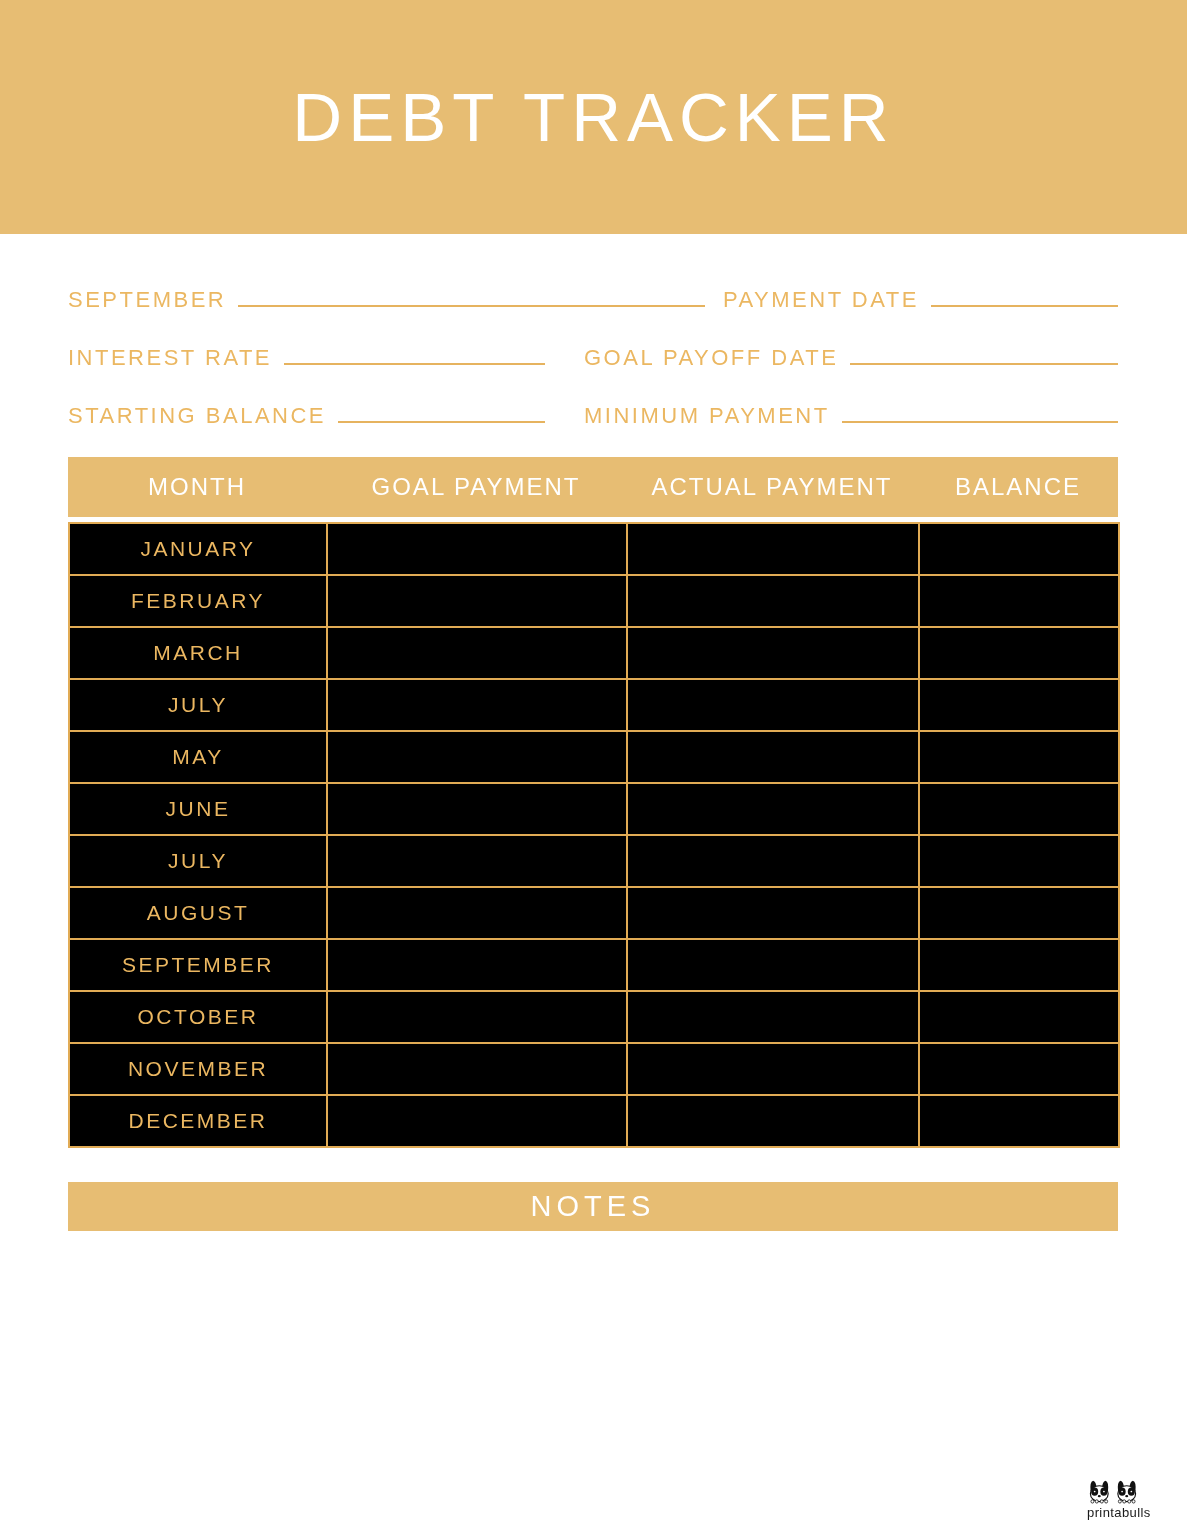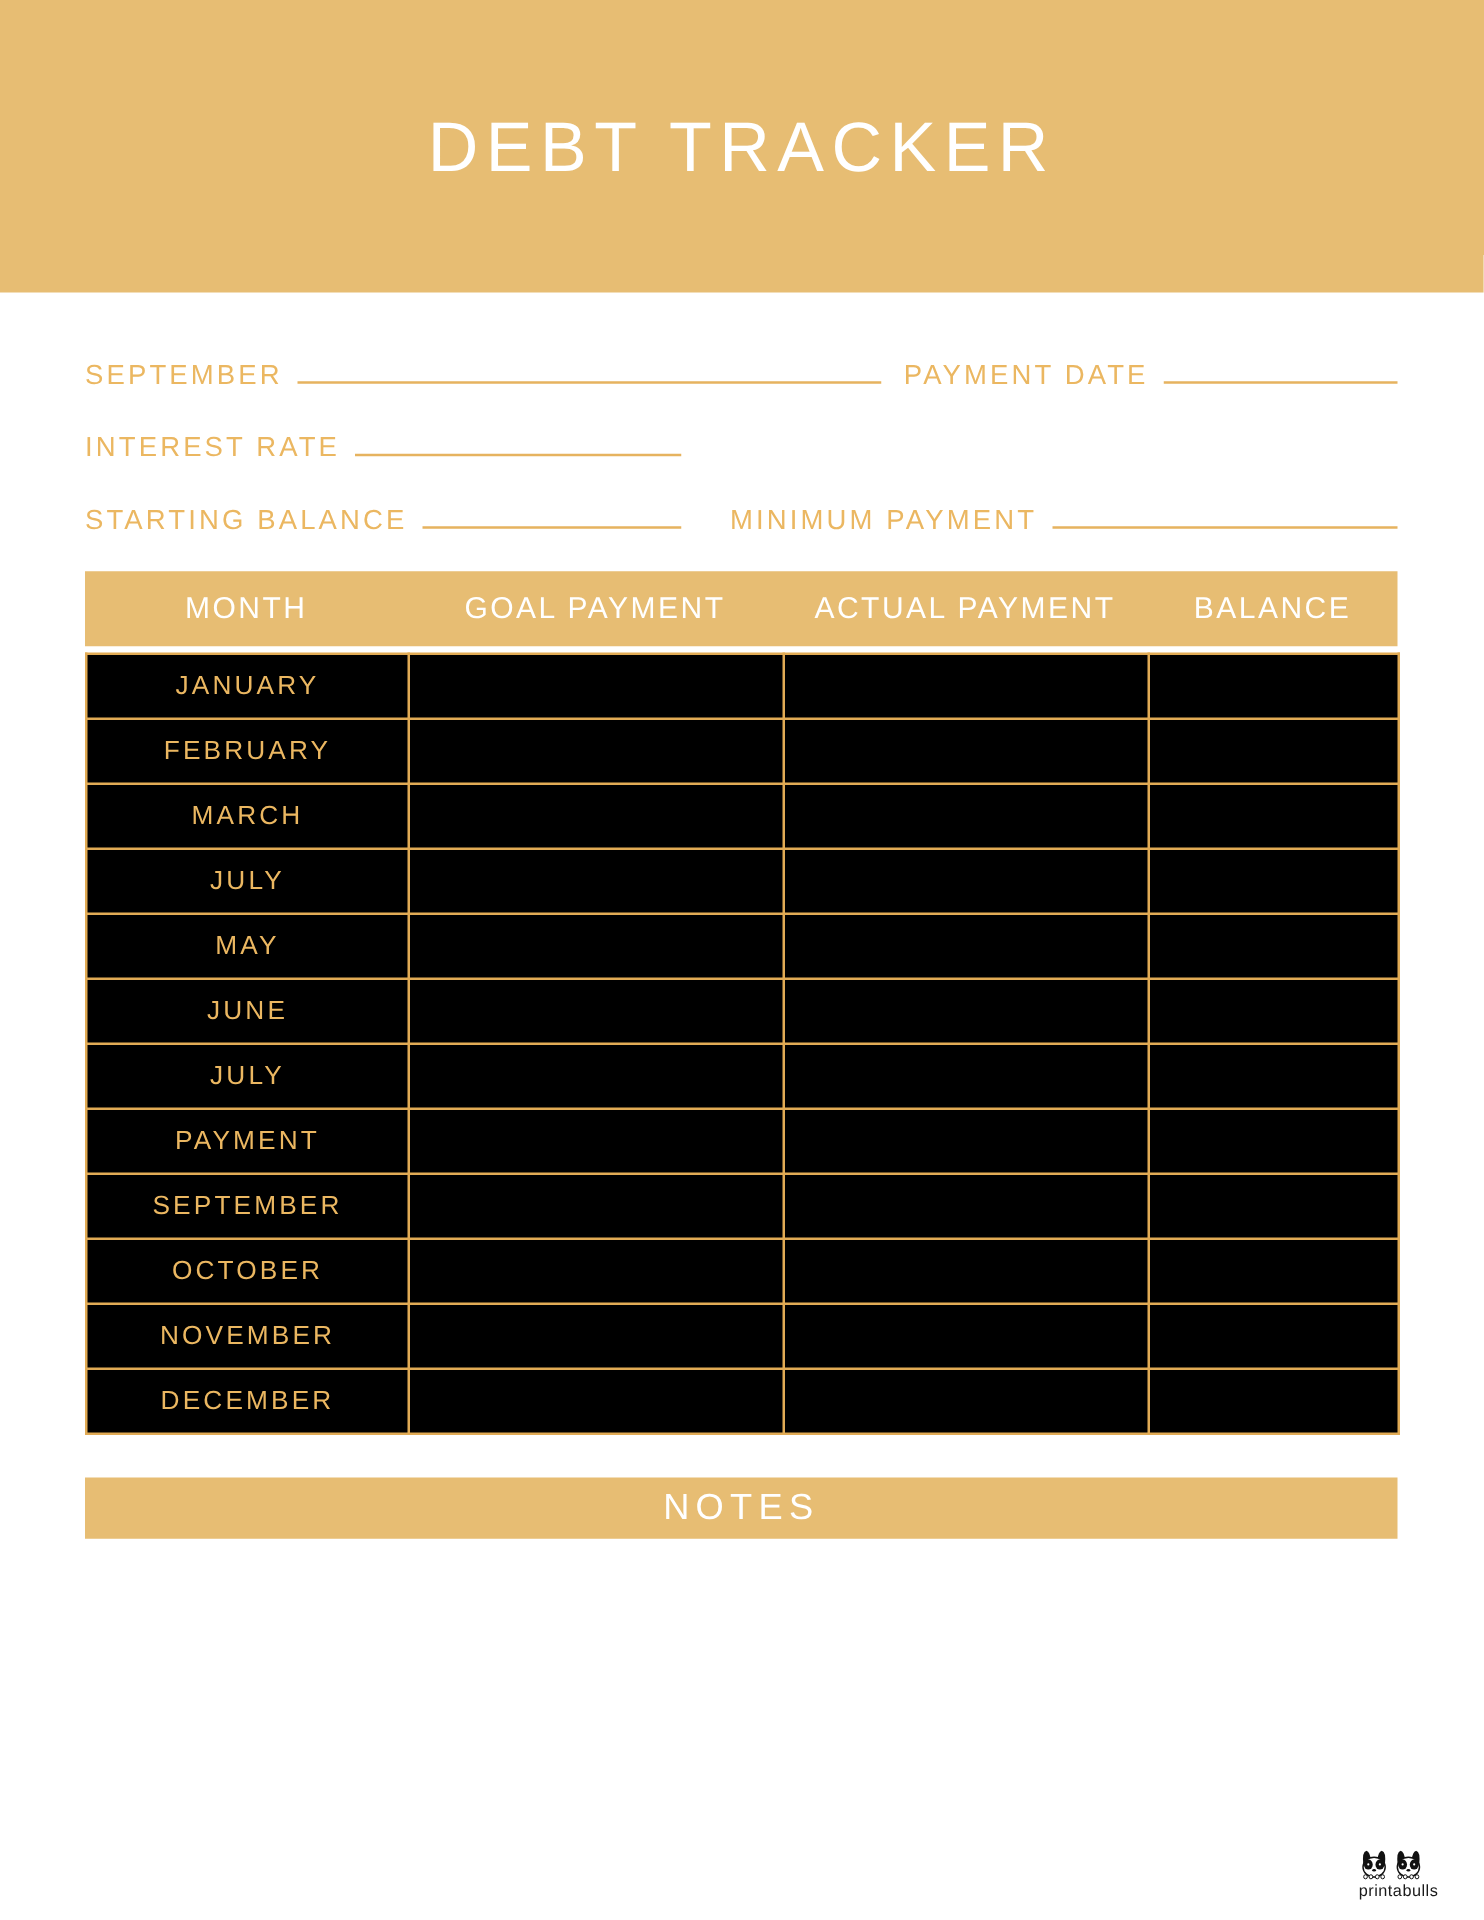--- a/index.html
+++ b/index.html
@@ -14,21 +14,21 @@
   body{
     width:1187px;height:1536px;position:relative;overflow:hidden;
     background:#ffffff;font-family:"Liberation Sans",sans-serif;
   }
   
   .banner{
     width:100%;height:234px;background:var(--gold-bg);
     display:flex;align-items:center;justify-content:center;
   }
   .banner h1{
-    color:#ffffff;font-size:56px;font-weight:normal;
+    color:#ffffff;font-size:69px;font-weight:normal;
     letter-spacing:6px;white-space:nowrap;
   }
   
   .form-section{margin:49px 69px 0 68px;}
   .form-row{
     display:flex;justify-content:space-between;align-items:baseline;
     margin-bottom:32px;height:26px;
   }
   .field{display:flex;align-items:baseline;}
   .flabel{
@@ -95,20 +95,24 @@
       <span class="fline"></span>
     </div>
     <div class="field w-paydate">
       <span class="flabel">PAYMENT DATE</span>
       <span class="fline"></span>
     </div>
   </div>
   <div class="form-row">
     <div class="field w-left2">
       <span class="flabel">INTEREST RATE</span>
+      <span class="fline"></span>
+    </div>
+    <div class="field w-right2">
+      <span class="flabel">GOAL PAYOFF DATE</span>
       <span class="fline"></span>
     </div>
   </div>
   <div class="form-row">
     <div class="field w-left2">
       <span class="flabel">STARTING BALANCE</span>
       <span class="fline"></span>
     </div>
     <div class="field w-right2">
       <span class="flabel">MINIMUM PAYMENT</span>
@@ -168,21 +172,21 @@
         <td></td>
         <td></td>
       </tr>
       <tr>
         <td class="month">JULY</td>
         <td></td>
         <td></td>
         <td></td>
       </tr>
       <tr>
-        <td class="month">PAYMENT</td>
+        <td class="month">AUGUST</td>
         <td></td>
         <td></td>
         <td></td>
       </tr>
       <tr>
         <td class="month">SEPTEMBER</td>
         <td></td>
         <td></td>
         <td></td>
       </tr>

